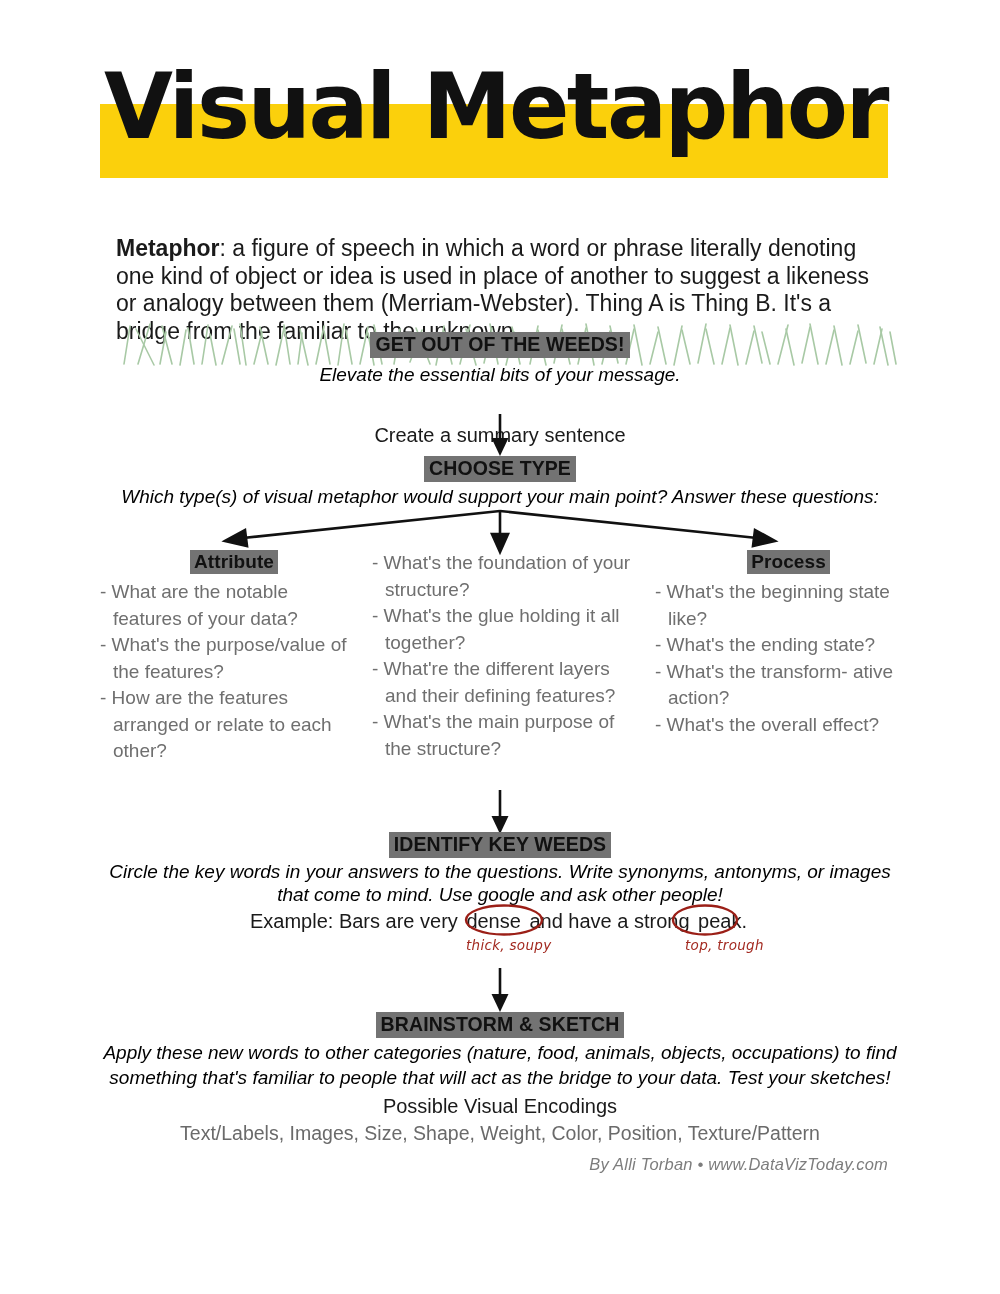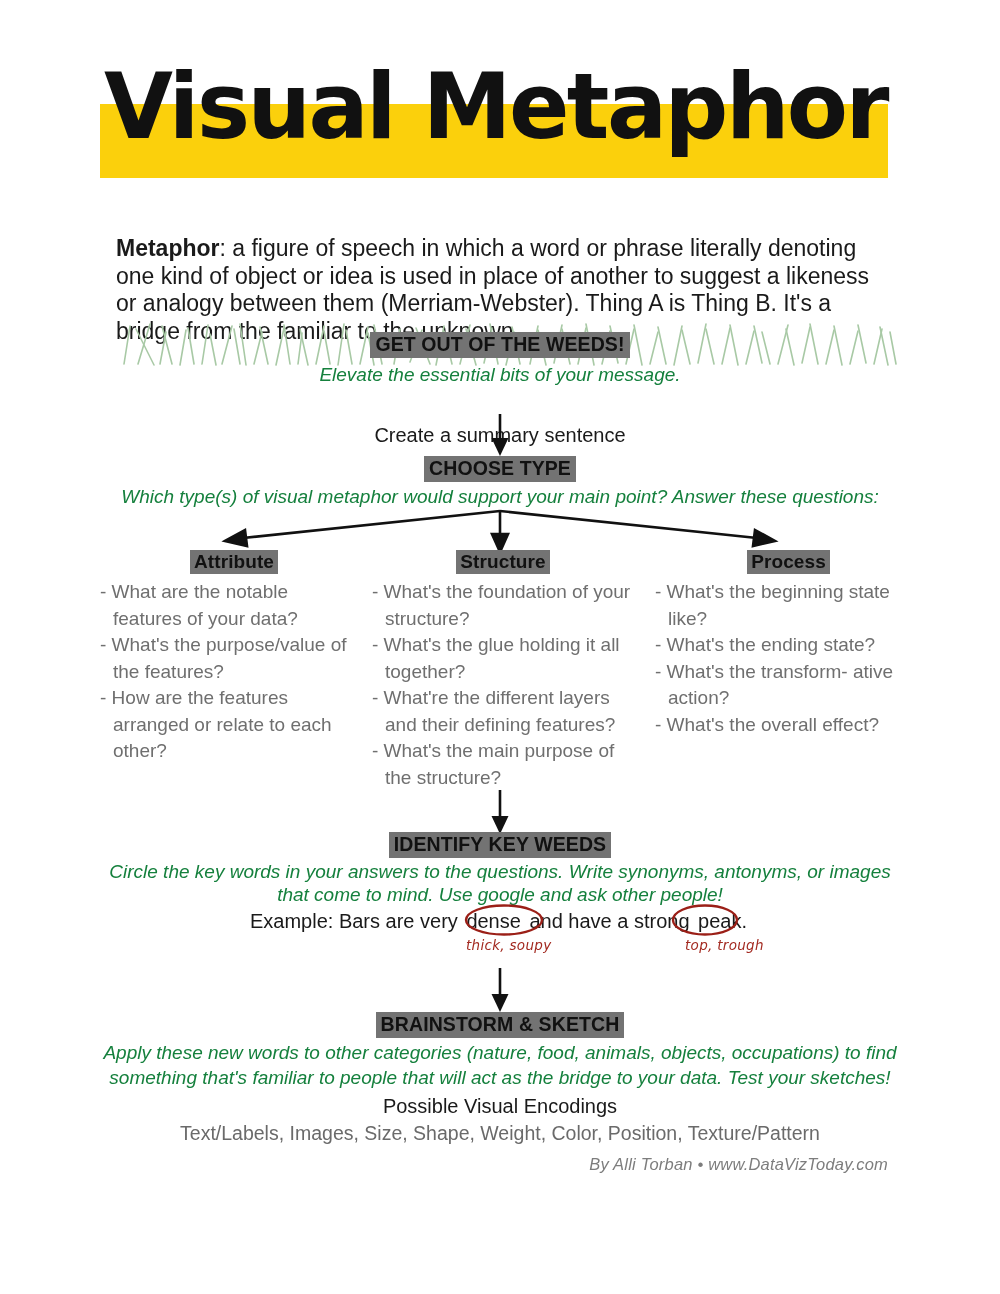--- a/index.html
+++ b/index.html
@@ -79,21 +79,21 @@
     color: #111111;
     font-weight: 700;
     padding: 1px 5px 2px 5px;
     letter-spacing: 0.1px;
     font-size: 19.5px;
     line-height: 23px;
   }
 
   .italic-note {
     font-style: italic;
-    color: #15803d;
+    color: #000000;
     font-size: 19px;
     line-height: 26px;
   }
   .plain-note {
     color: #1a1a1a;
     font-size: 20px;
     line-height: 26px;
   }
   .gray-note {
     color: #6a6a6a;
@@ -310,23 +310,20 @@
         <span class="hl">Attribute</span>
       </div>
       <div class="q-list">
         <div class="q-item">- What are the notable features of your data?</div>
         <div class="q-item">- What's the purpose/value of the features?</div>
         <div class="q-item">- How are the features arranged or relate to each other?</div>
       </div>
     </div>
 
     <div class="col col-structure">
-      <div class="col-head">
-        <span class="hl">Structure</span>
-      </div>
       <div class="q-list">
         <div class="q-item">- What's the foundation of your structure?</div>
         <div class="q-item">- What's the glue holding it all together?</div>
         <div class="q-item">- What're the different layers and their defining features?</div>
         <div class="q-item">- What's the main purpose of the structure?</div>
       </div>
     </div>
 
     <div class="col col-process">
       <div class="col-head">

